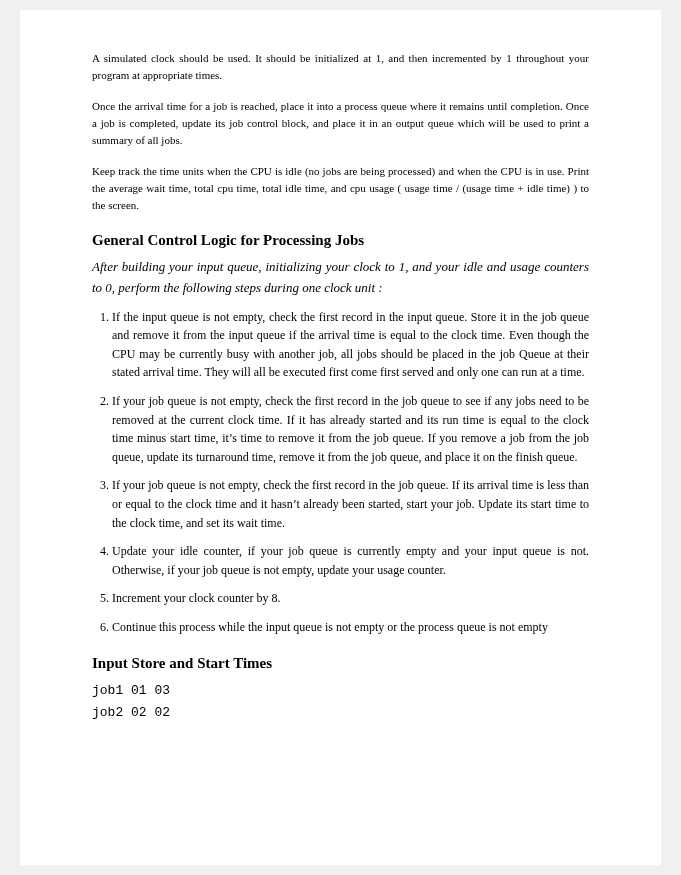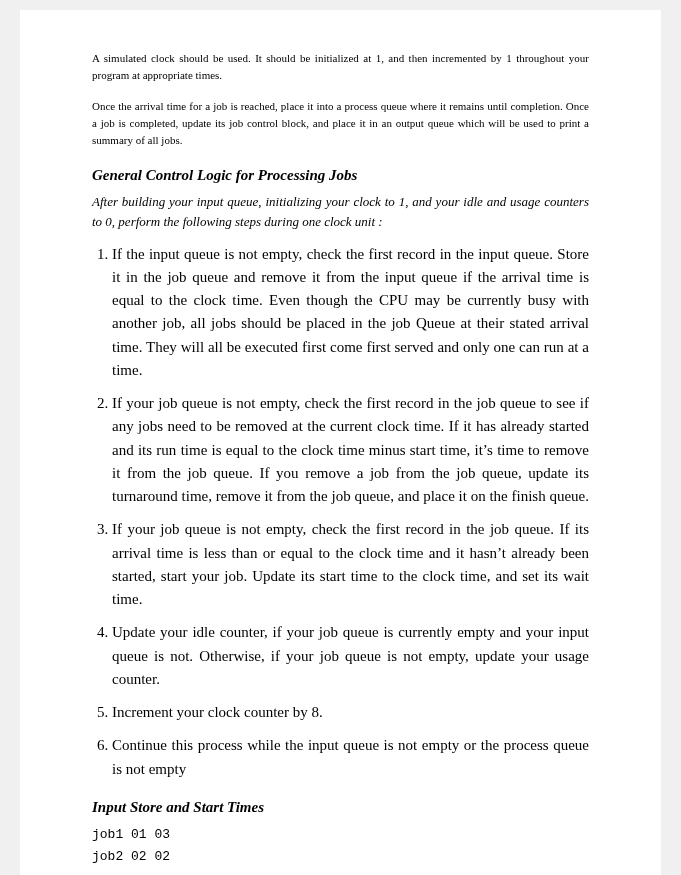--- a/index.html
+++ b/index.html
@@ -33,39 +33,38 @@
       margin-bottom: 14px;
       text-align: justify;
     }
 
     .section-heading {
       font-size: 15px;
       font-weight: bold;
       color: #000;
       margin-top: 18px;
       margin-bottom: 8px;
-      font-style: italic;
     }
 
     .intro-para {
       font-size: 13px;
       line-height: 1.55;
       color: #000;
       margin-bottom: 10px;
       text-align: justify;
       font-style: italic;
     }
 
     .ordered-list {
       margin-left: 20px;
       margin-bottom: 12px;
     }
 
     .ordered-list li {
-      font-size: 15px;
+      font-size: 12px;
       line-height: 1.55;
       color: #000;
       margin-bottom: 10px;
       text-align: justify;
     }
 
     .code-block {
       font-family: 'Courier New', Courier, monospace;
       font-size: 13px;
       line-height: 1.7;
@@ -76,20 +75,21 @@
   </style>
 </head>
 <body>
 
 <div class="page">
 
   <p class="paragraph">A simulated clock should be used. It should be initialized at 1, and then incremented by 1 throughout your program at appropriate times.</p>
 
   <p class="paragraph">Once the arrival time for a job is reached, place it into a process queue where it remains until completion. Once a job is completed, update its job control block, and place it in an output queue which will be used to print a summary of all jobs.</p>
 
+  <p class="paragraph">Keep track the time units when the CPU is idle (no jobs are being processed) and when the CPU is in use. Print the average wait time, total cpu time, total idle time, and cpu usage ( usage time / (usage time + idle time) ) to the screen.</p>
 
   <h2 class="section-heading">General Control Logic for Processing Jobs</h2>
 
   <p class="intro-para">After building your input queue, initializing your clock to 1, and your idle and usage counters to 0, perform the following steps during one clock unit :</p>
 
   <ol class="ordered-list">
     <li>If the input queue is not empty, check the first record in the input queue. Store it in the job queue and remove it from the input queue if the arrival time is equal to the clock time. Even though the CPU may be currently busy with another job, all jobs should be placed in the job Queue at their stated arrival time. They will all be executed first come first served and only one can run at a time.</li>
     <li>If your job queue is not empty, check the first record in the job queue to see if any jobs need to be removed at the current clock time. If it has already started and its run time is equal to the clock time minus start time, it’s time to remove it from the job queue. If you remove a job from the job queue, update its turnaround time, remove it from the job queue, and place it on the finish queue.</li>
     <li>If your job queue is not empty, check the first record in the job queue. If its arrival time is less than or equal to the clock time and it hasn’t already been started, start your job. Update its start time to the clock time, and set its wait time.</li>
     <li>Update your idle counter, if your job queue is currently empty and your input queue is not. Otherwise, if your job queue is not empty, update your usage counter.</li>

